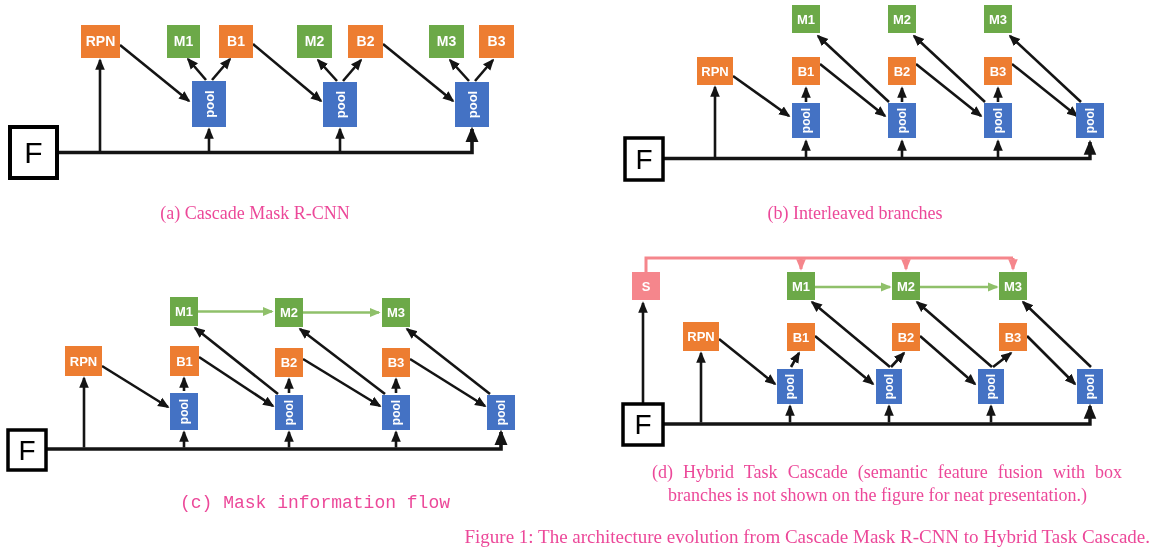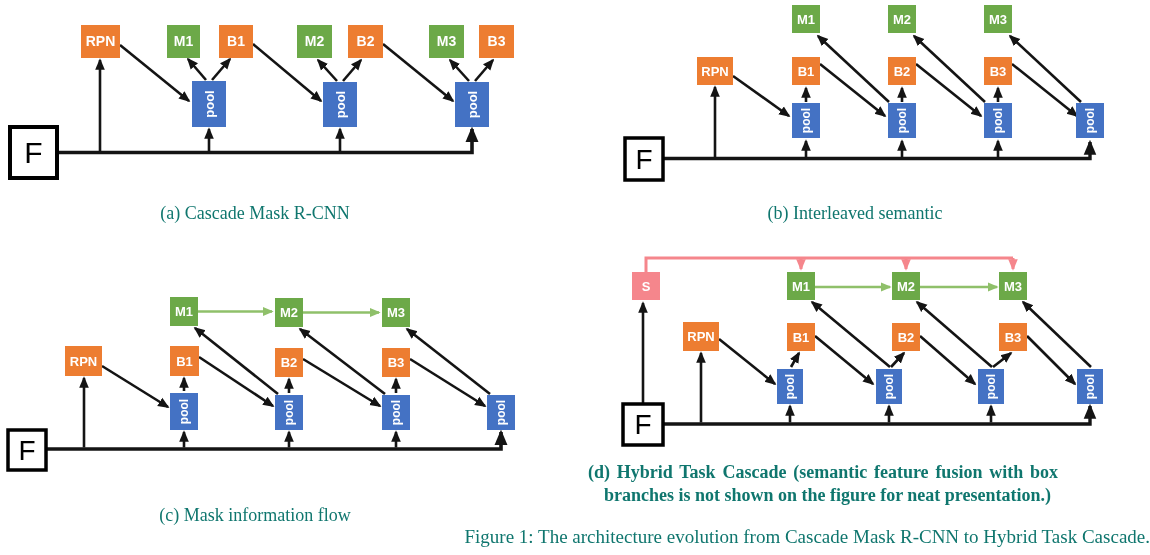--- a/index.html
+++ b/index.html
@@ -1,25 +1,25 @@
 <!DOCTYPE html>
 <html><head>
 <meta charset="utf-8">
 <style>
   html,body{margin:0;padding:0;background:#ffffff;}
   #stage{position:relative;width:1150px;height:555px;background:#ffffff;overflow:hidden;
          font-family:"Liberation Serif",serif;}
   #diagram{position:absolute;left:0;top:0;}
   .nlabel{font-family:"Liberation Sans",sans-serif;font-weight:700;fill:#ffffff;}
   .flabel{font-family:"Liberation Sans",sans-serif;font-weight:400;fill:#000000;}
-  .cap{position:absolute;color:#0f766e;font-size:18px;line-height:22px;}
+  .cap{position:absolute;color:#ec4899;font-size:18px;line-height:22px;}
   #cap-a{left:60px;top:202px;width:390px;text-align:center;}
   #cap-b{left:660px;top:202px;width:390px;text-align:center;}
-  #cap-c{left:60px;top:504px;width:390px;text-align:center;}
-  #cap-d{left:588px;top:461px;width:470px;font-weight:bold;}
+  #cap-c{left:60px;top:492px;width:390px;text-align:right;font-family:Liberation Mono, monospace;}
+  #cap-d{left:652px;top:461px;width:470px;}
   #cap-d .jline{text-align:justify;text-align-last:justify;line-height:23px;}
   #cap-d .lline{text-align:left;line-height:23px;margin-left:16px;}
   #cap-main{left:0;top:526px;width:1150px;text-align:right;font-size:19px;}
 </style>
 </head>
 <body>
 
 <div id="stage">
   <svg id="diagram" width="1150" height="555" viewBox="0 0 1150 555">
     <defs>
@@ -200,20 +200,20 @@
         <rect x="999" y="323" width="28" height="28" fill="#ED7D31"></rect>
         <text x="1013" y="337" dy="0.35em" text-anchor="middle" font-size="13" class="nlabel">B3</text>
         <rect x="978" y="369" width="26" height="35" fill="#4472C4"></rect>
         <text x="991" y="386.5" dy="0.35em" text-anchor="middle" font-size="12" class="nlabel" transform="rotate(-90 991 386.5)">pool</text>
         <rect x="1077" y="369" width="26" height="35" fill="#4472C4"></rect>
         <text x="1090" y="386.5" dy="0.35em" text-anchor="middle" font-size="12" class="nlabel" transform="rotate(-90 1090 386.5)">pool</text>
       </g>
     </svg>
 
   <div class="cap" id="cap-a">(a) Cascade Mask R-CNN</div>
-  <div class="cap" id="cap-b">(b) Interleaved semantic</div>
+  <div class="cap" id="cap-b">(b) Interleaved branches</div>
   <div class="cap" id="cap-c">(c) Mask information flow</div>
   <div class="cap" id="cap-d">
     <div class="jline">(d) Hybrid Task Cascade (semantic feature fusion with box</div>
     <div class="lline">branches is not shown on the figure for neat presentation.)</div>
   </div>
   <div class="cap" id="cap-main">Figure 1: The architecture evolution from Cascade Mask R-CNN to Hybrid Task Cascade.</div>
 </div>
 
 </body></html>

